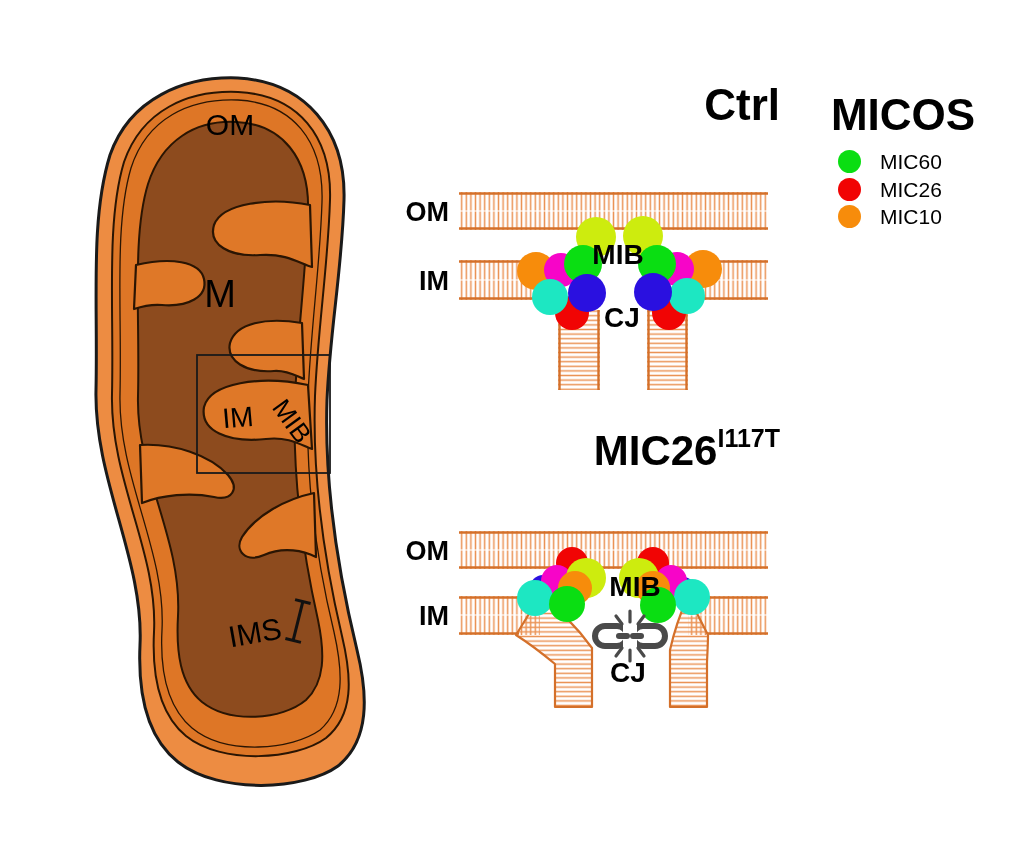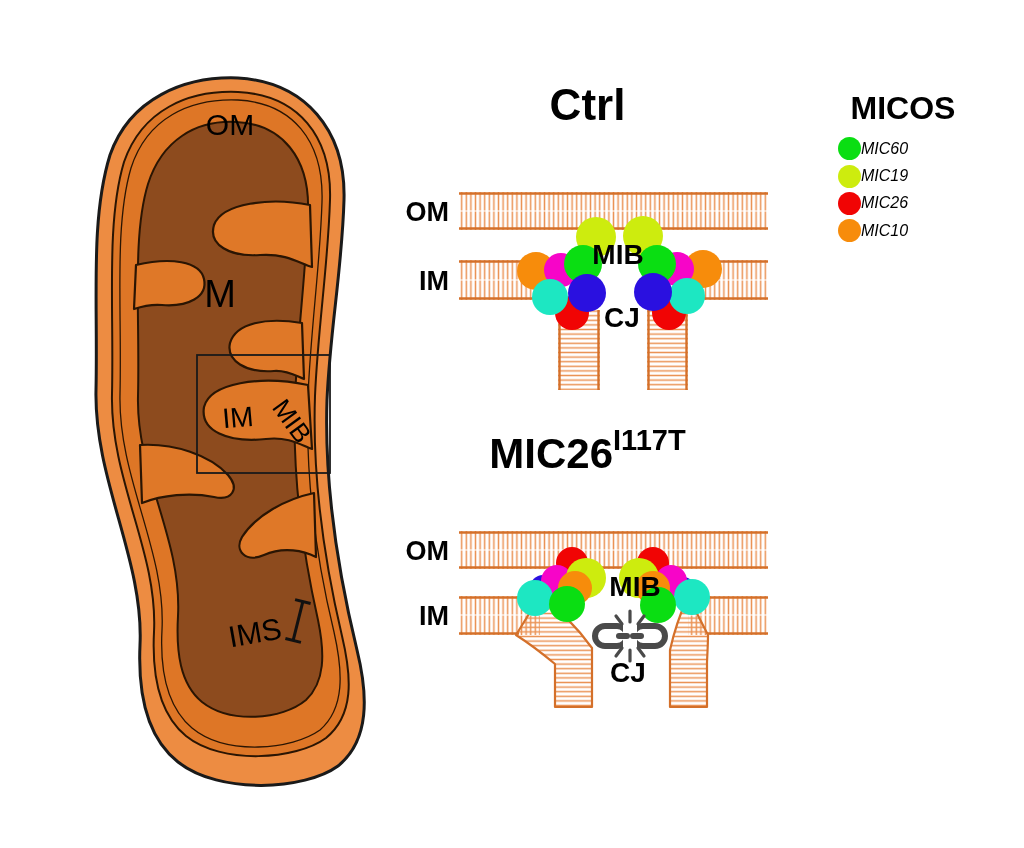--- a/index.html
+++ b/index.html
@@ -1,26 +1,26 @@
 <!DOCTYPE html>
 <html><head>
 <meta charset="utf-8">
 <style>
   html,body{margin:0;padding:0;background:#fff;}
   body{width:1024px;height:848px;position:relative;overflow:hidden;
        font-family:"Liberation Sans", sans-serif;color:#000;}
   .abs{position:absolute;}
-  .panel-title{font-weight:bold;font-size:44px;text-align:center;letter-spacing:0px;}
-  .panel-title sup{font-size:29px;font-weight:bold;vertical-align:18px;letter-spacing:0px;}
+  .panel-title{font-weight:bold;font-size:44px;text-align:right;letter-spacing:0px;}
+  .panel-title sup{font-size:25px;font-weight:bold;vertical-align:18px;letter-spacing:0px;}
   .legend{position:absolute;left:818px;top:90px;width:170px;}
-  .legend-title{font-weight:bold;font-size:32px;text-align:center;}
+  .legend-title{font-weight:bold;font-size:44px;text-align:center;}
   .legend-items{margin-top:8px;margin-left:20px;}
   .legend-row{display:flex;align-items:center;height:27.4px;}
   .legend-dot{width:23px;height:23px;border-radius:50%;flex:0 0 23px;}
-  .legend-label{font-size:16px;margin-left:0;line-height:1;font-style:italic;}
+  .legend-label{font-size:21px;margin-left:19px;line-height:1;}
   svg text{font-family:"Liberation Sans", sans-serif;}
   .memb-label{font-size:27px;font-weight:bold;}
   .site-label{font-size:28px;font-weight:bold;}
 </style>
 </head>
 <body>
 
 <svg class="abs" style="left:70px;top:55px" width="320" height="750" viewBox="0 0 320 750">
 
   <path d="M 168,23
@@ -238,24 +238,20 @@
 </svg>
 
 <div class="legend">
   <div class="legend-title">MICOS</div>
   <div class="legend-items">
     <div class="legend-row">
       <span class="legend-dot" style="background: rgb(10, 222, 18);"></span>
       <span class="legend-label">MIC60</span>
     </div>
     <div class="legend-row">
-      <span class="legend-dot" style="background: rgb(205, 236, 14);"></span>
-      <span class="legend-label">MIC19</span>
-    </div>
-    <div class="legend-row">
       <span class="legend-dot" style="background: rgb(241, 4, 4);"></span>
       <span class="legend-label">MIC26</span>
     </div>
     <div class="legend-row">
       <span class="legend-dot" style="background: rgb(247, 140, 11);"></span>
       <span class="legend-label">MIC10</span>
     </div>
   </div>
 </div>
 

